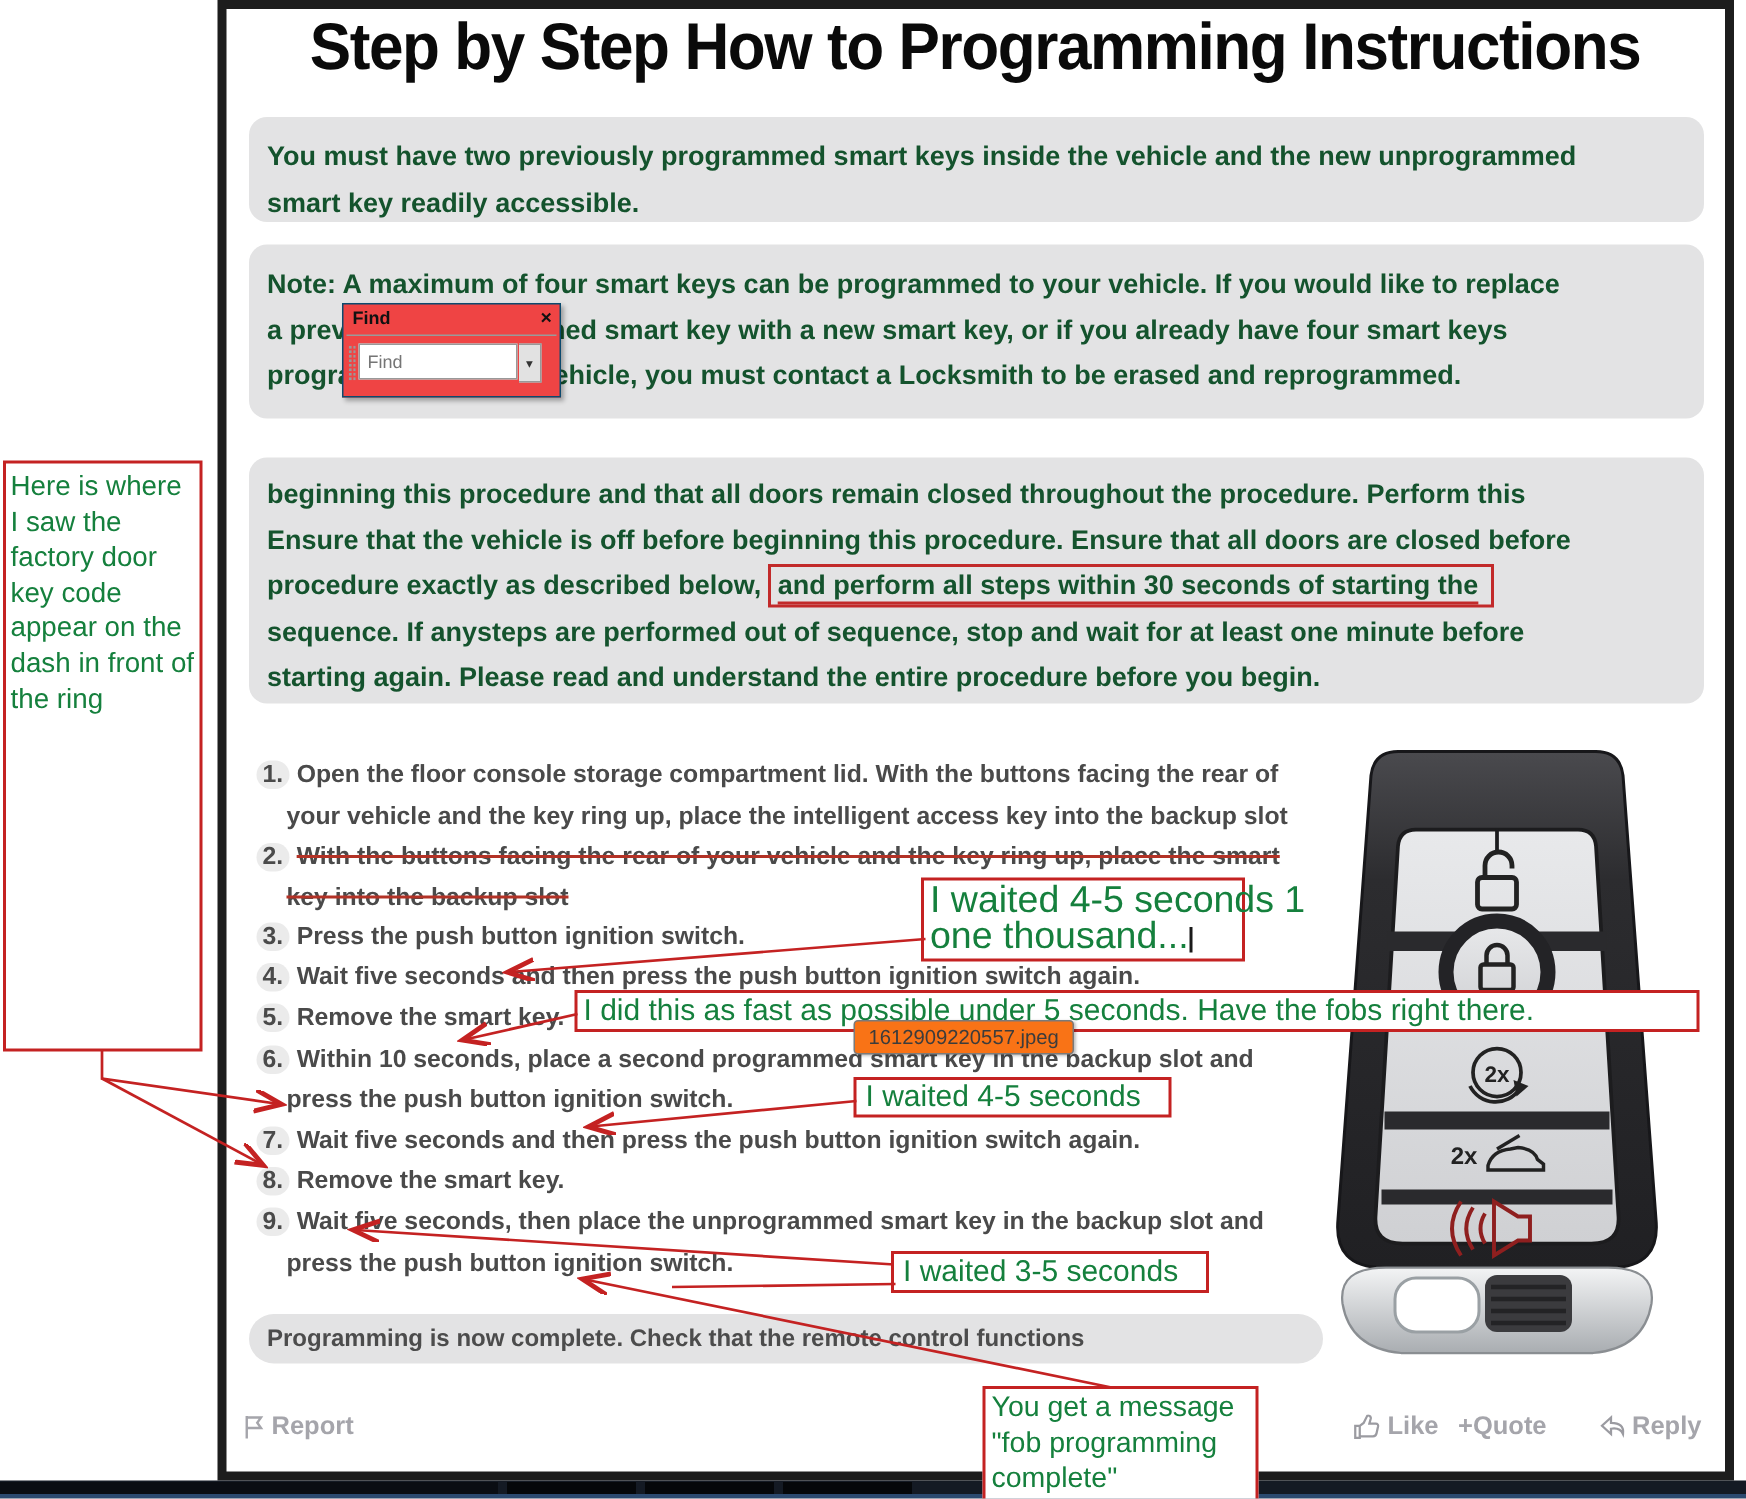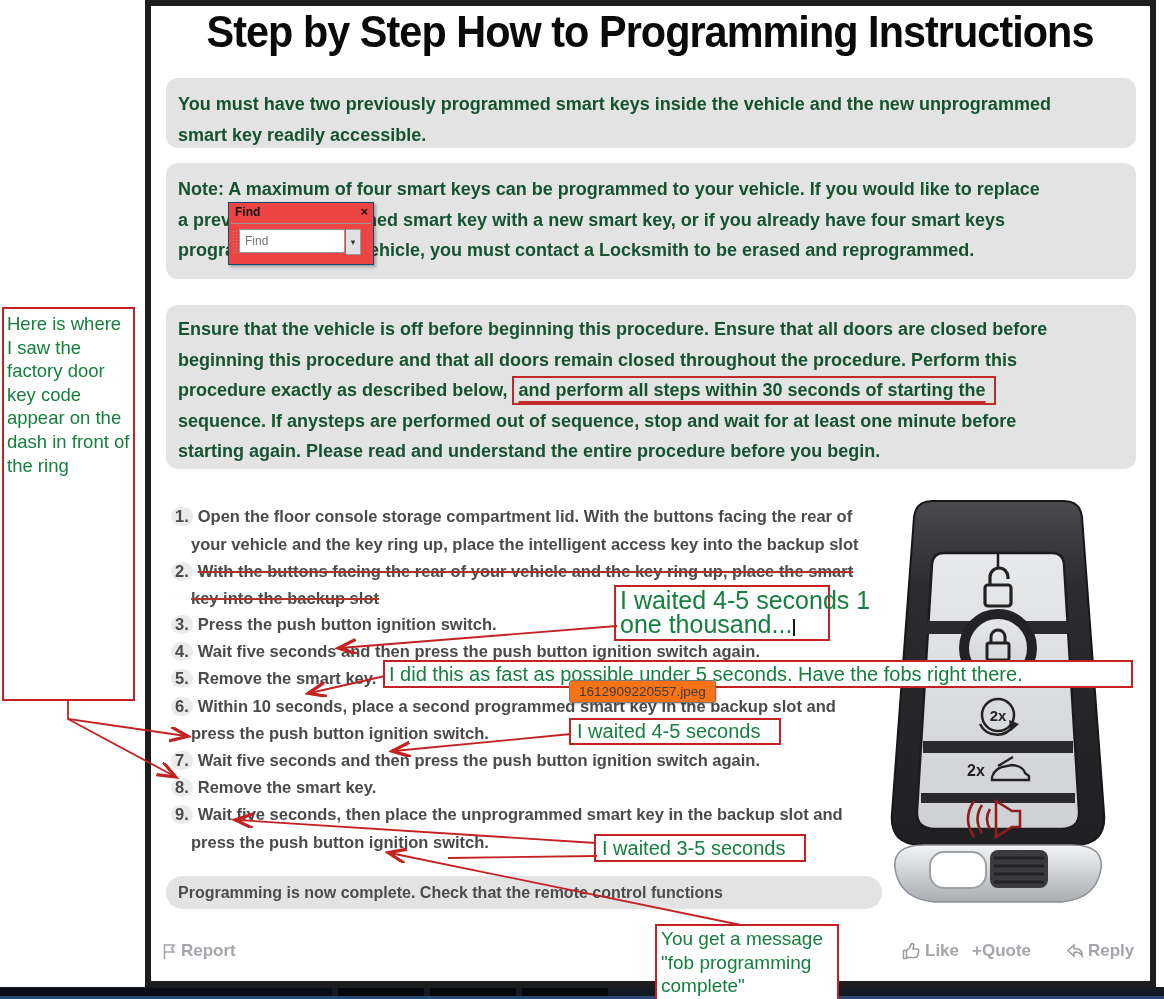--- a/index.html
+++ b/index.html
@@ -53,22 +53,22 @@
   <div class="gline">smart key readily accessible.</div>
 </div>
 
 <div class="abs graybox" style="left:166px;top:163px;width:970px;height:116px;padding:11px 0 0 12px;box-sizing:border-box;">
   <div class="gline">Note: A maximum of four smart keys can be programmed to your vehicle. If you would like to replace</div>
   <div class="gline">a previously programmed smart key with a new smart key, or if you already have four smart keys</div>
   <div class="gline">programmed to your vehicle, you must contact a Locksmith to be erased and reprogrammed.</div>
 </div>
 
 <div class="abs graybox" style="left:166px;top:305px;width:970px;height:164px;padding:9px 0 0 12px;box-sizing:border-box;">
+  <div class="gline">beginning this procedure and that all doors remain closed throughout the procedure. Perform this</div>
   <div class="gline">Ensure that the vehicle is off before beginning this procedure. Ensure that all doors are closed before</div>
-  <div class="gline">beginning this procedure and that all doors remain closed throughout the procedure. Perform this</div>
   <div class="gline"><span>procedure exactly as described below, </span><span class="marked">and perform all steps within 30 seconds of starting the</span></div>
   <div class="gline">sequence. If anysteps are performed out of sequence, stop and wait for at least one minute before</div>
   <div class="gline">starting again. Please read and understand the entire procedure before you begin.</div>
 </div>
 
 <div class="step" style="left:171px;top:507px;"><span class="badge">1.</span><span>Open the floor console storage compartment lid. With the buttons facing the rear of</span></div>
 <div class="step" style="left:191px;top:535px;">your vehicle and the key ring up, place the intelligent access key into the backup slot</div>
 <div class="step" style="left:171px;top:562px;"><span class="badge">2.</span><span class="struck">With the buttons facing the rear of your vehicle and the key ring up, place the smart</span></div>
 <div class="step struck" style="left:191px;top:589px;">key into the backup slot</div>
 <div class="step" style="left:171px;top:615px;"><span class="badge">3.</span><span>Press the push button ignition switch.</span></div>

